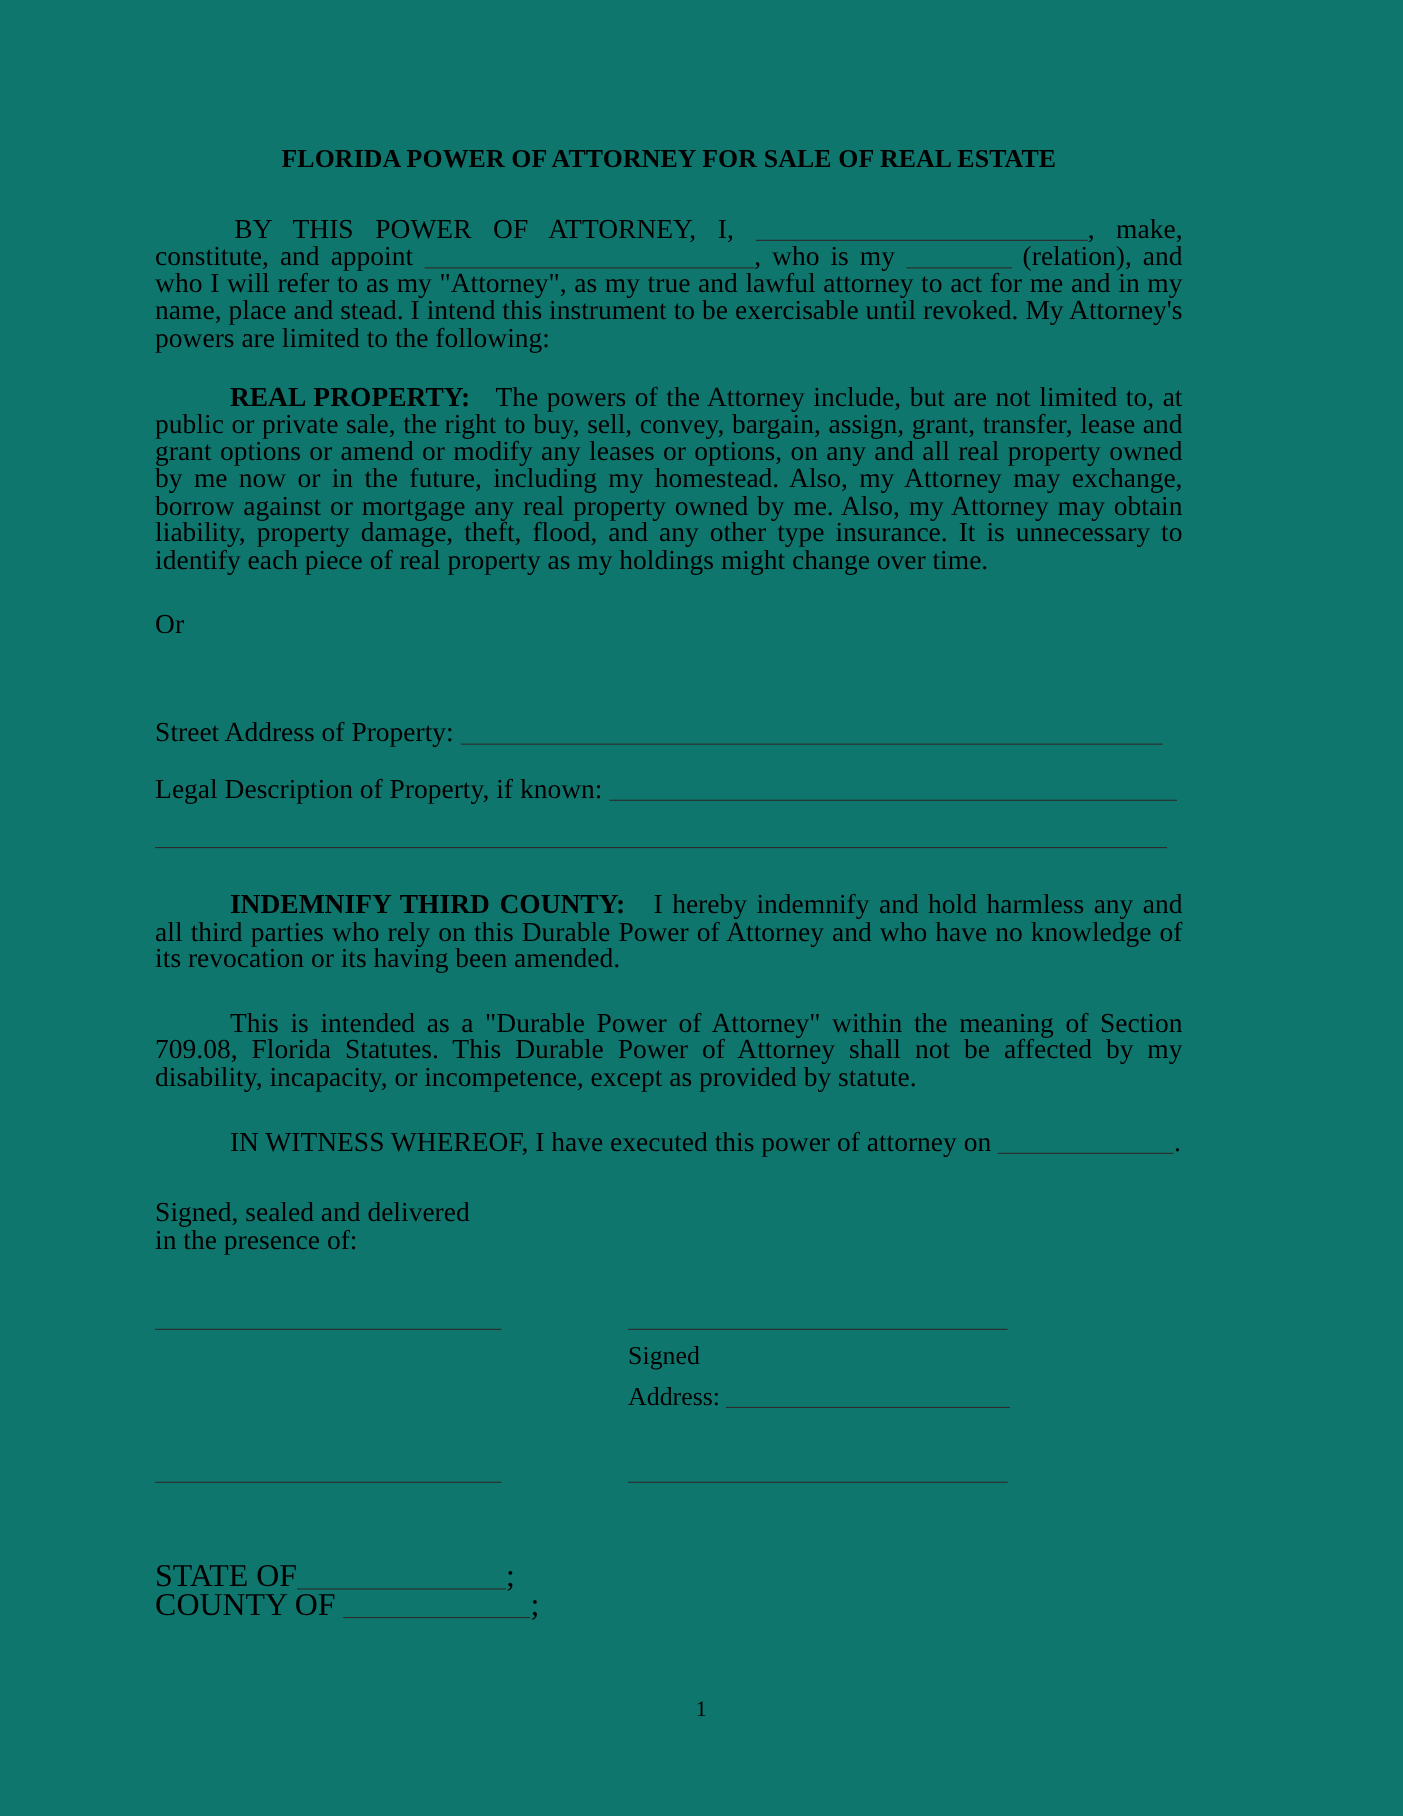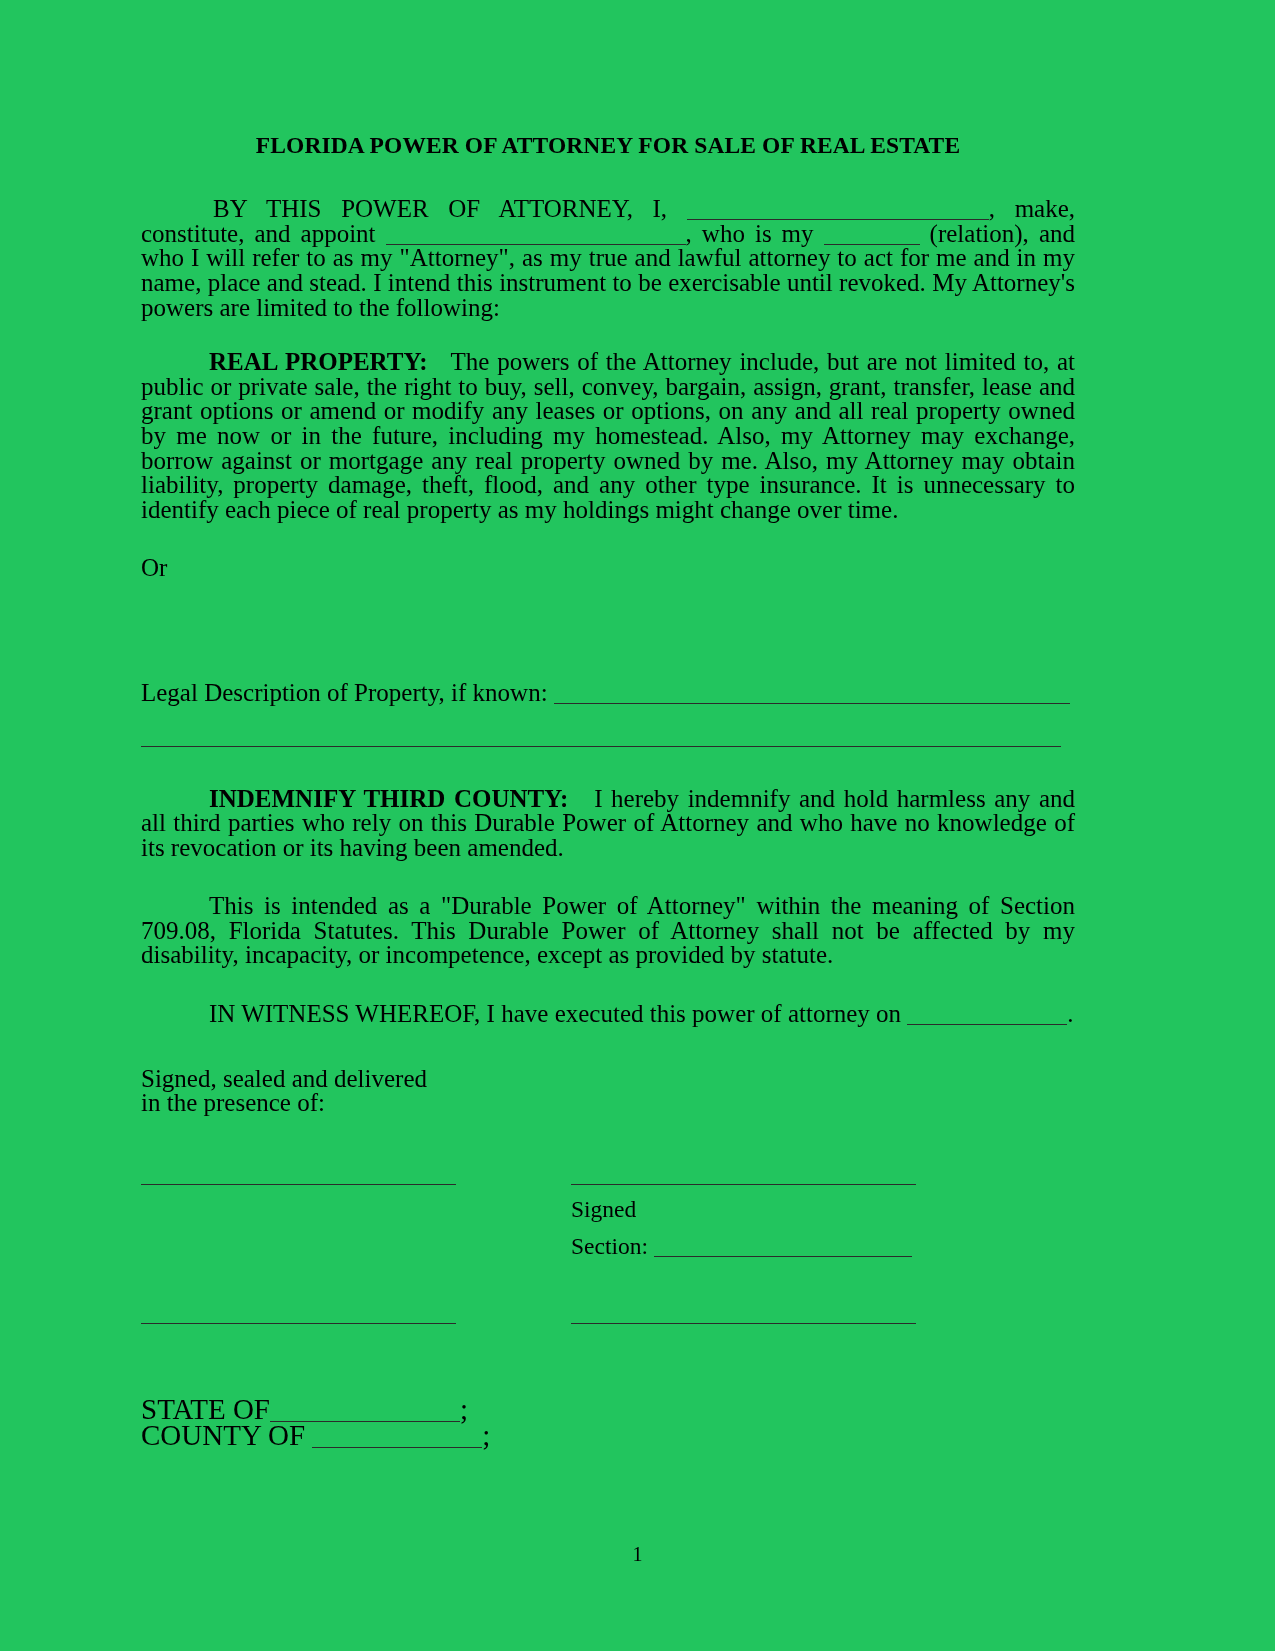--- a/index.html
+++ b/index.html
@@ -13,21 +13,21 @@
     font-family: "Liberation Serif", "DejaVu Serif", serif;
     color: #000000;
     position: relative;
     overflow: hidden;
   }
   .page {
     position: absolute;
     left: 0; top: 0;
     width: 1275px;
     height: 1651px;
-    background: #22c55e;
+    background: #0f766e;
   }
   .content {
     position: absolute;
     left: 141px;
     top: 131px;
     width: 934px;
   }
   .doc-title {
     text-align: center;
     font-weight: bold;
@@ -150,20 +150,21 @@
 
     <div class="gap-34"></div>
 
     <p class="body-par last-left"><span>Or</span></p>
 
     <div class="gap-34"></div>
 
 
     <div class="gap-40"></div>
 
+    <p class="body-par last-left"><span>Street Address of Property:</span> <span class="fill fill-street"></span></p>
 
     <div class="gap-26"></div>
 
     <p class="body-par last-left"><span>Legal Description of Property, if known:</span> <span class="fill fill-legal"></span></p>
 
     <div class="gap-40"></div>
 
     <div class="rule-full"></div>
 
     <div class="gap-40"></div>
@@ -188,21 +189,21 @@
 
     <div class="sig-block">
 
       <div class="sig-row">
         <div class="sig-col-left">
           <div class="sig-line sig-line-witness"></div>
         </div>
         <div class="sig-col-right">
           <div class="sig-line sig-line-signed"></div>
           <div class="sig-label"><span>Signed</span></div>
-          <div class="sig-label"><span>Section:</span> <span class="fill fill-addr"></span></div>
+          <div class="sig-label"><span>Address:</span> <span class="fill fill-addr"></span></div>
         </div>
       </div>
 
       <div class="gap-40"></div>
       <div class="gap-24"></div>
 
       <div class="sig-row">
         <div class="sig-col-left">
           <div class="sig-line sig-line-witness"></div>
         </div>

